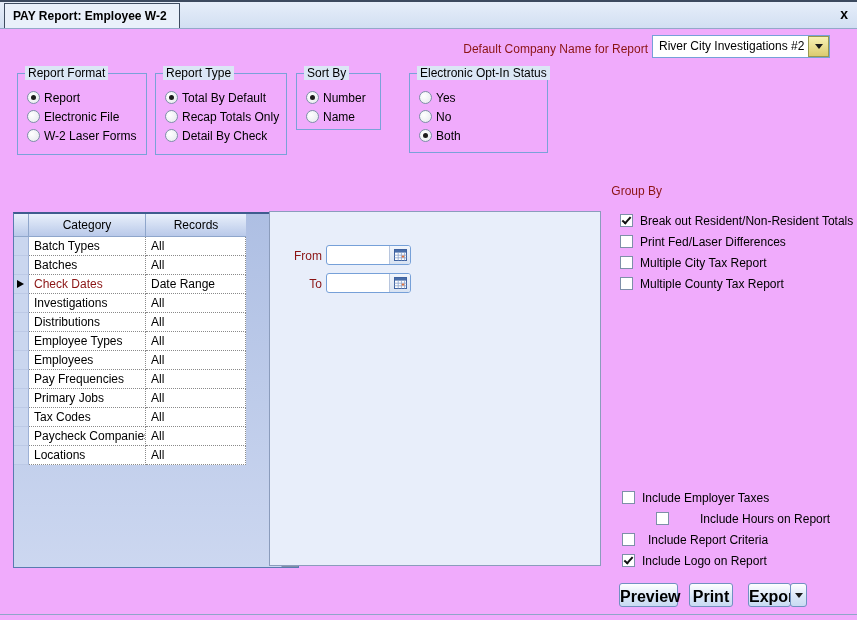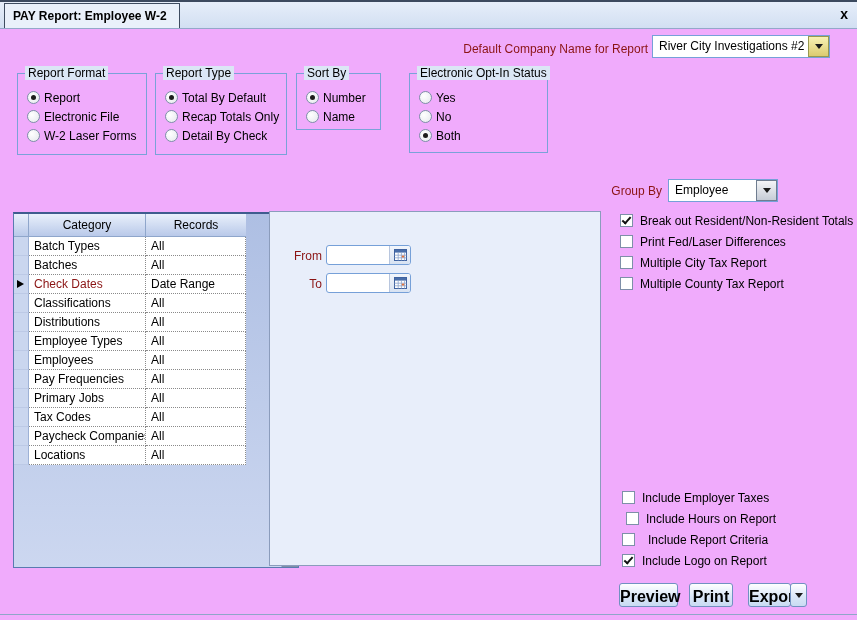--- a/index.html
+++ b/index.html
@@ -152,26 +152,20 @@
       <span class="radio"></span>
       <span>No</span>
     </div>
     <div class="r-row" style="top:54px;">
       <span class="radio on"></span>
       <span>Both</span>
     </div>
   </div>
 
   <span class="maroon" style="position:absolute;left:560px;top:182px;width:102px;text-align:right;">Group By</span>
-  <div class="combo" style="left:668px;top:177px;width:110px;height:23px;">
-    <span class="val">Employee</span>
-    <span class="btn btn-silver">
-      <span class="tri-down"></span>
-    </span>
-  </div>
 
   <div class="cb-row" style="left:620px;top:211px;">
     <span class="checkbox on"></span>
     <span>Break out Resident/Non-Resident Totals</span>
   </div>
   <div class="cb-row" style="left:620px;top:232px;">
     <span class="checkbox"></span>
     <span>Print Fed/Laser Differences</span>
   </div>
   <div class="cb-row" style="left:620px;top:253px;">
@@ -202,21 +196,21 @@
     </div>
     <div class="grid-row">
       <div class="g-gutter">
           <span class="sel-arrow on"></span>
         </div>
       <div class="g-cell g-cat on">Check Dates</div>
       <div class="g-cell g-rec">Date Range</div>
     </div>
     <div class="grid-row">
       <div class="g-gutter"></div>
-      <div class="g-cell g-cat">Classifications</div>
+      <div class="g-cell g-cat">Investigations</div>
       <div class="g-cell g-rec">All</div>
     </div>
     <div class="grid-row">
       <div class="g-gutter"></div>
       <div class="g-cell g-cat">Distributions</div>
       <div class="g-cell g-rec">All</div>
     </div>
     <div class="grid-row">
       <div class="g-gutter"></div>
       <div class="g-cell g-cat">Employee Types</div>
@@ -292,21 +286,21 @@
           <rect x="7.8" y="6.6" width="2.4" height="1.9" fill="#e0713a"></rect>
         </svg>
       </span>
     </div>
   </div>
 
   <div class="cb-row" style="left:622px;top:488px;">
     <span class="checkbox"></span>
     <span>Include Employer Taxes</span>
   </div>
-  <div class="cb-row" style="left:626px;top:509px;">
+  <div class="cb-row" style="left:656px;top:509px;gap:24px;">
     <span class="checkbox"></span>
     <span>Include Hours on Report</span>
   </div>
   <div class="cb-row" style="left:622px;top:530px;gap:6px;">
     <span class="checkbox"></span>
     <span>Include Report Criteria</span>
   </div>
   <div class="cb-row" style="left:622px;top:551px;">
     <span class="checkbox on"></span>
     <span>Include Logo on Report</span>

